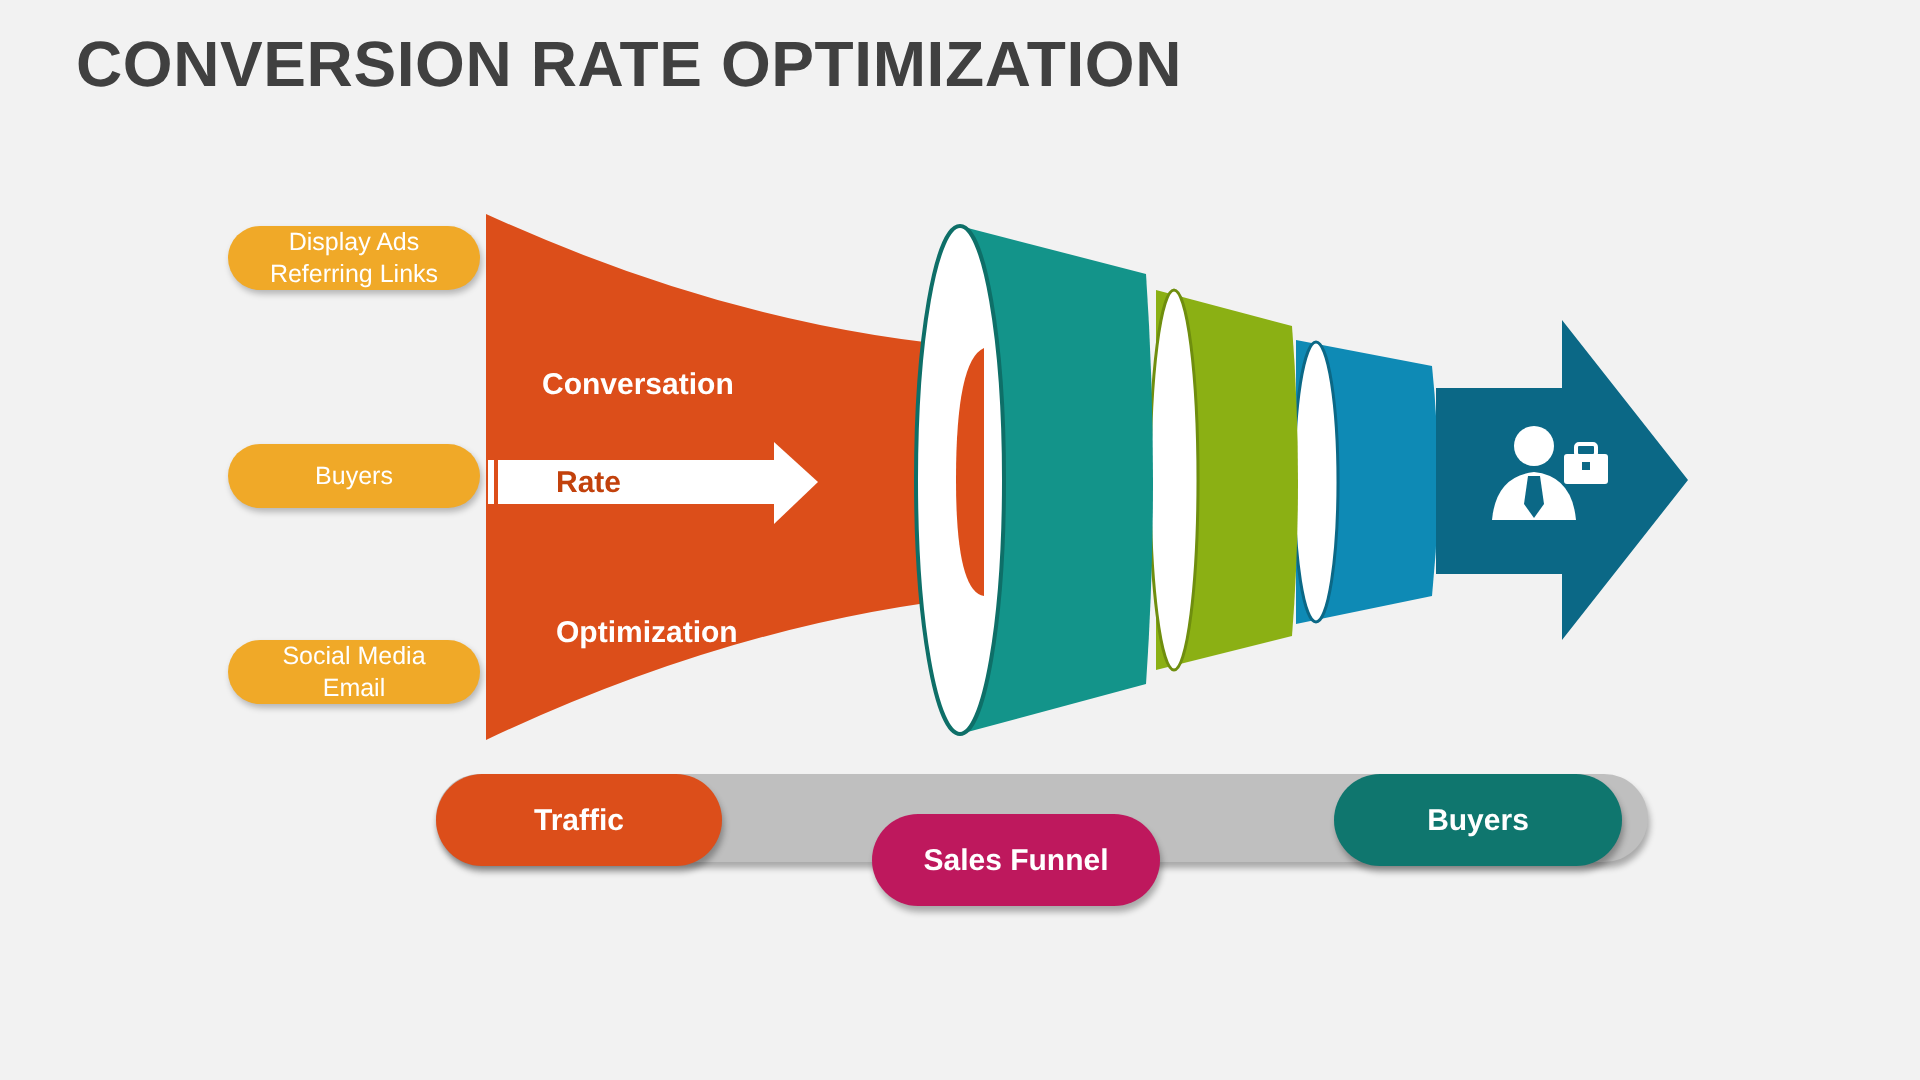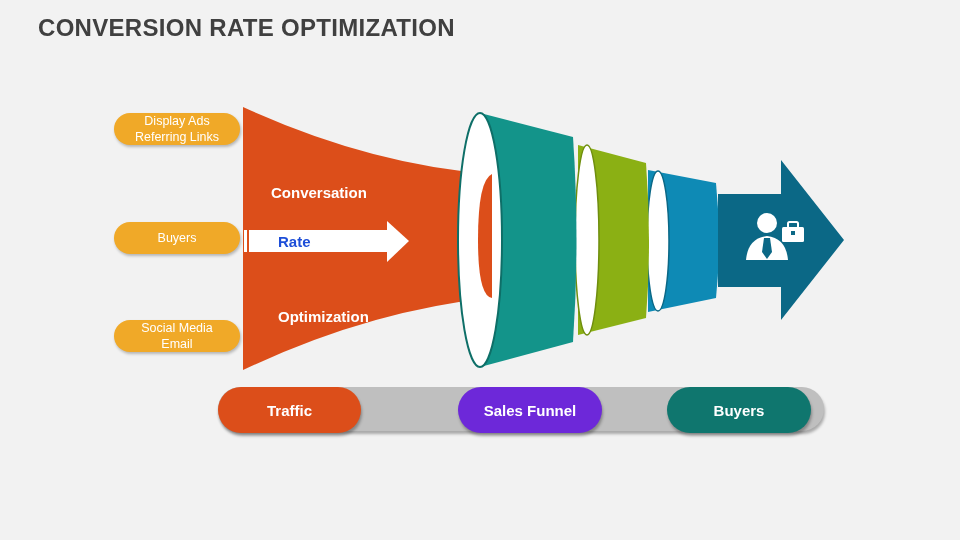--- a/index.html
+++ b/index.html
@@ -1,22 +1,22 @@
 <!DOCTYPE html>
 <html><head>
 <meta charset="utf-8">
 <style>
   html,body{margin:0;padding:0;}
   body{width:960px;height:540px;background:#f2f2f2;position:relative;overflow:hidden;font-family:"Liberation Sans",sans-serif;}
-  .title{position:absolute;left:38px;top:14px;font-size:24px;font-weight:bold;color:#404040;letter-spacing:0.3px;font-family:"Liberation Sans",sans-serif;}
+  .title{position:absolute;left:38px;top:14px;font-size:32px;font-weight:bold;color:#404040;letter-spacing:0.3px;font-family:"Liberation Sans",sans-serif;}
   .pill{position:absolute;left:114px;width:126px;height:32px;border-radius:24px;background:#f0a928;color:#fff;font-size:12.5px;display:flex;align-items:center;justify-content:center;text-align:center;line-height:16px;box-shadow:1px 2px 3px rgba(0,0,0,0.25);}
   .pill span{white-space:pre-line;}
   svg.diagram{position:absolute;left:0;top:0;}
   .funnel-text{position:absolute;color:#fff;font-weight:bold;font-size:15px;}
-  .rate-text{position:absolute;color:#1d4ed8;font-weight:bold;font-size:15px;}
+  .rate-text{position:absolute;color:#c2410c;font-weight:bold;font-size:15px;}
   .bar{position:absolute;left:218px;top:387px;width:606px;height:44px;border-radius:22px;background:#bfbfbf;box-shadow:1px 3px 3px rgba(0,0,0,0.3);}
   .stage{position:absolute;top:387px;height:46px;border-radius:23px;color:#fff;font-weight:bold;font-size:15px;display:flex;align-items:center;justify-content:center;box-shadow:1px 3px 3px rgba(0,0,0,0.3);}
 </style>
 </head>
 <body>
 
 <div class="title">CONVERSION RATE OPTIMIZATION</div>
 
 <svg class="diagram" width="960" height="540" viewBox="0 0 960 540">
 
@@ -69,18 +69,18 @@
   </div>
 
 <div class="funnel-text" style="left:271px;top:184px;">Conversation</div>
 <div class="rate-text" style="left:278px;top:233px;">Rate</div>
 <div class="funnel-text" style="left:278px;top:280px;margin-top:28px;">Optimization</div>
 
 <div class="bar"></div>
 <div class="stage" style="left:218px;width:143px;background:#dc4e1a;">
     <span>Traffic</span>
   </div>
-<div class="stage" style="left:458px;width:144px;background:#6d28d9;">
+<div class="stage" style="left:436px;width:144px;background:#be185d;margin-top:20px;">
     <span>Sales Funnel</span>
   </div>
 <div class="stage" style="left:667px;width:144px;background:#0f766e;">
     <span>Buyers</span>
   </div>
 
 </body></html>

